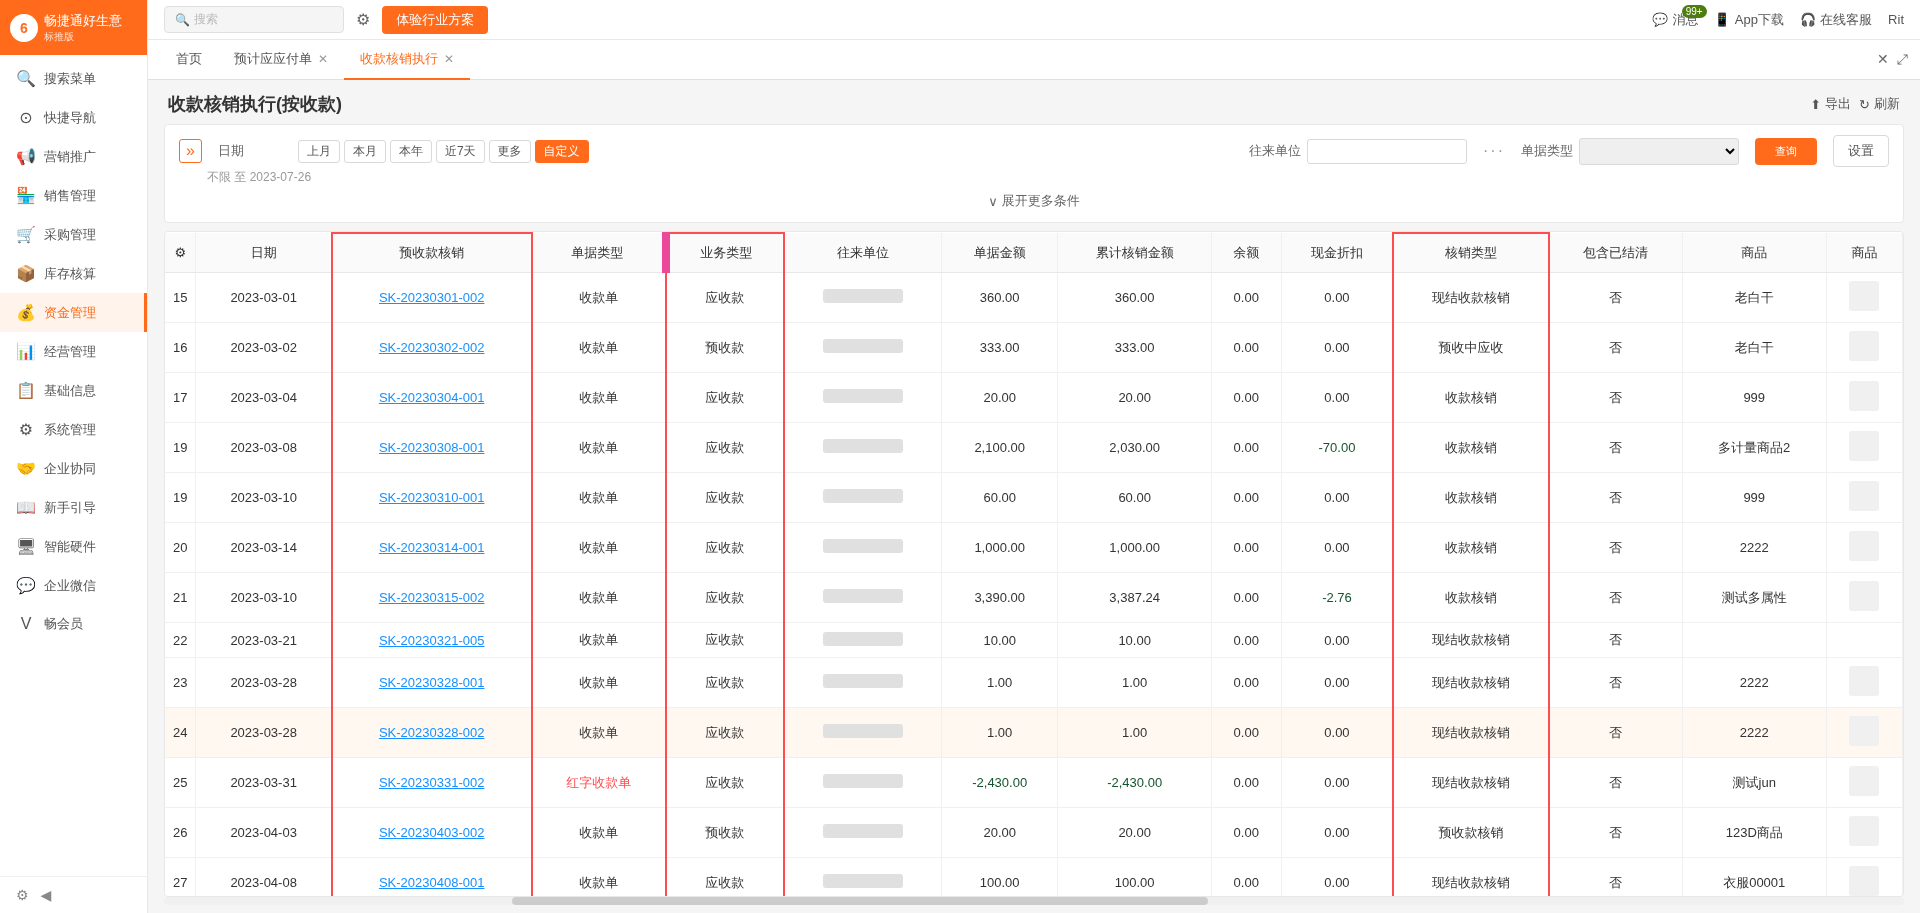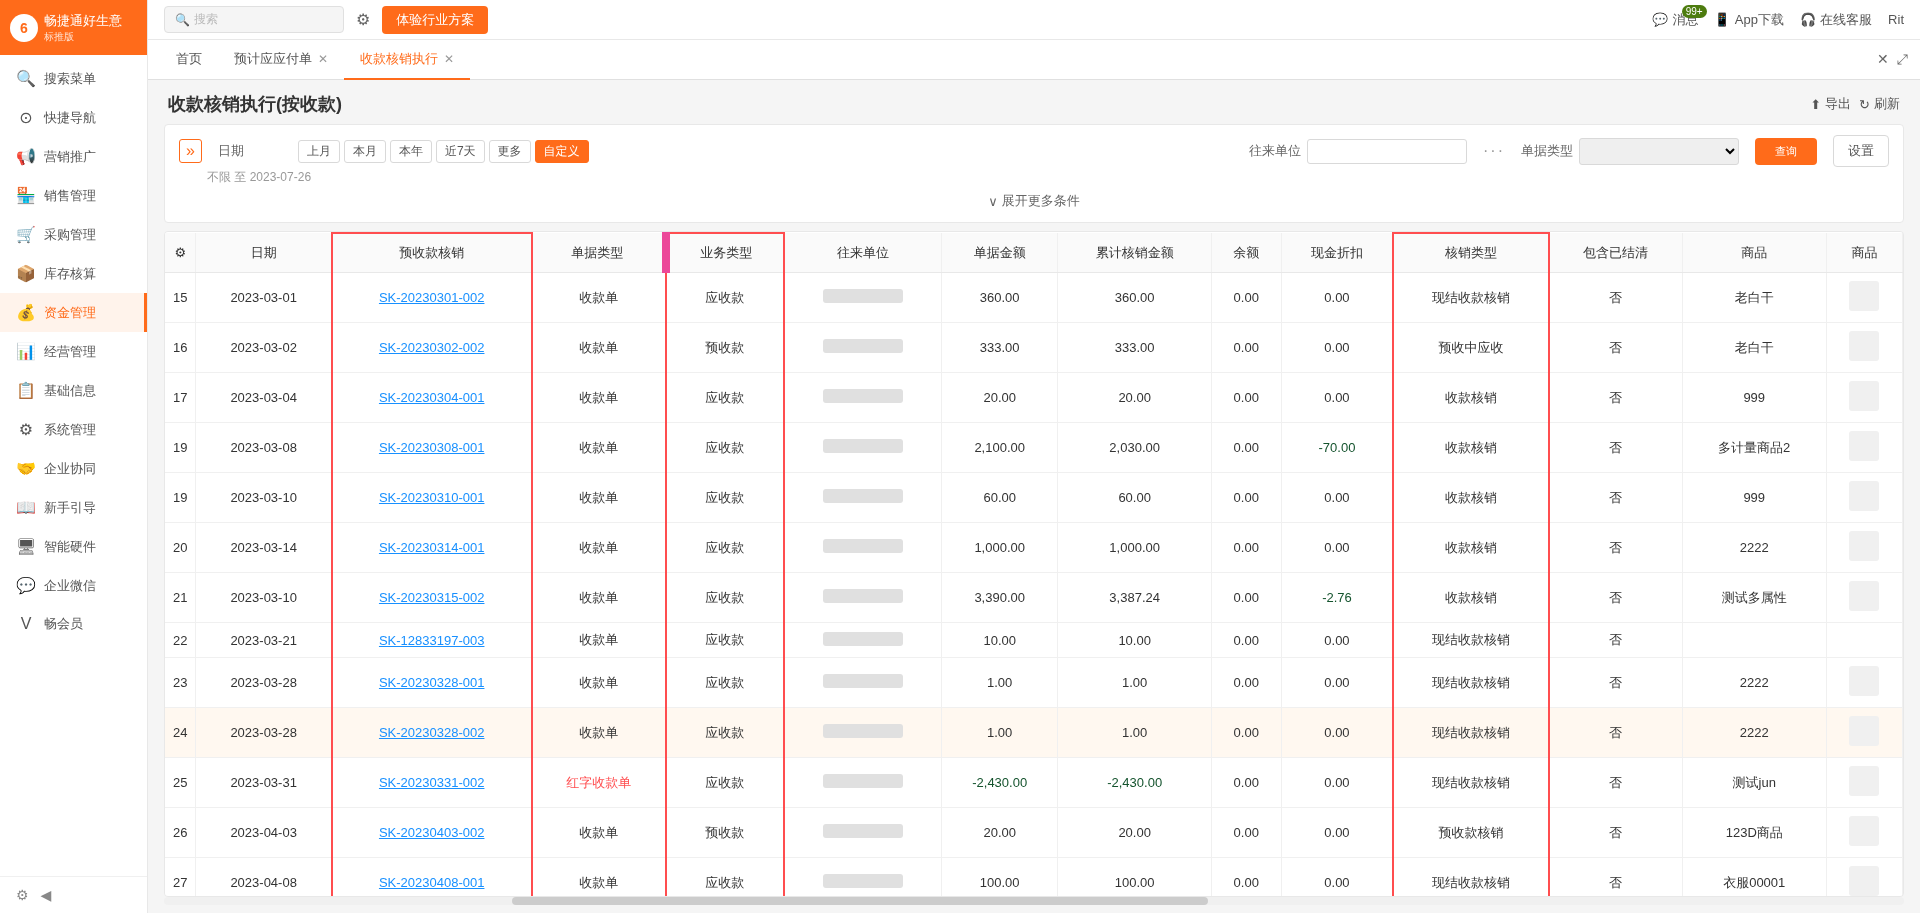--- a/index.html
+++ b/index.html
@@ -386,21 +386,21 @@
       <td>0.00</td>
       <td class="red">-2.76</td>
       <td class="col-border-red">收款核销</td>
       <td>否</td>
       <td>测试多属性</td>
       <td><span class="img-thumb"></span></td>
     </tr>
           <tr>
       <td>22</td>
       <td>2023-03-21</td>
-      <td class="link col-border-red">SK-12833197-003</td>
+      <td class="link col-border-red">SK-20230321-005</td>
       <td>收款单</td>
       <td class="col-border-red">应收款</td>
       <td><span class="blurred"></span></td>
       <td class="">10.00</td>
       <td class="">10.00</td>
       <td>0.00</td>
       <td class="">0.00</td>
       <td class="col-border-red">现结收款核销</td>
       <td>否</td>
       <td></td>

